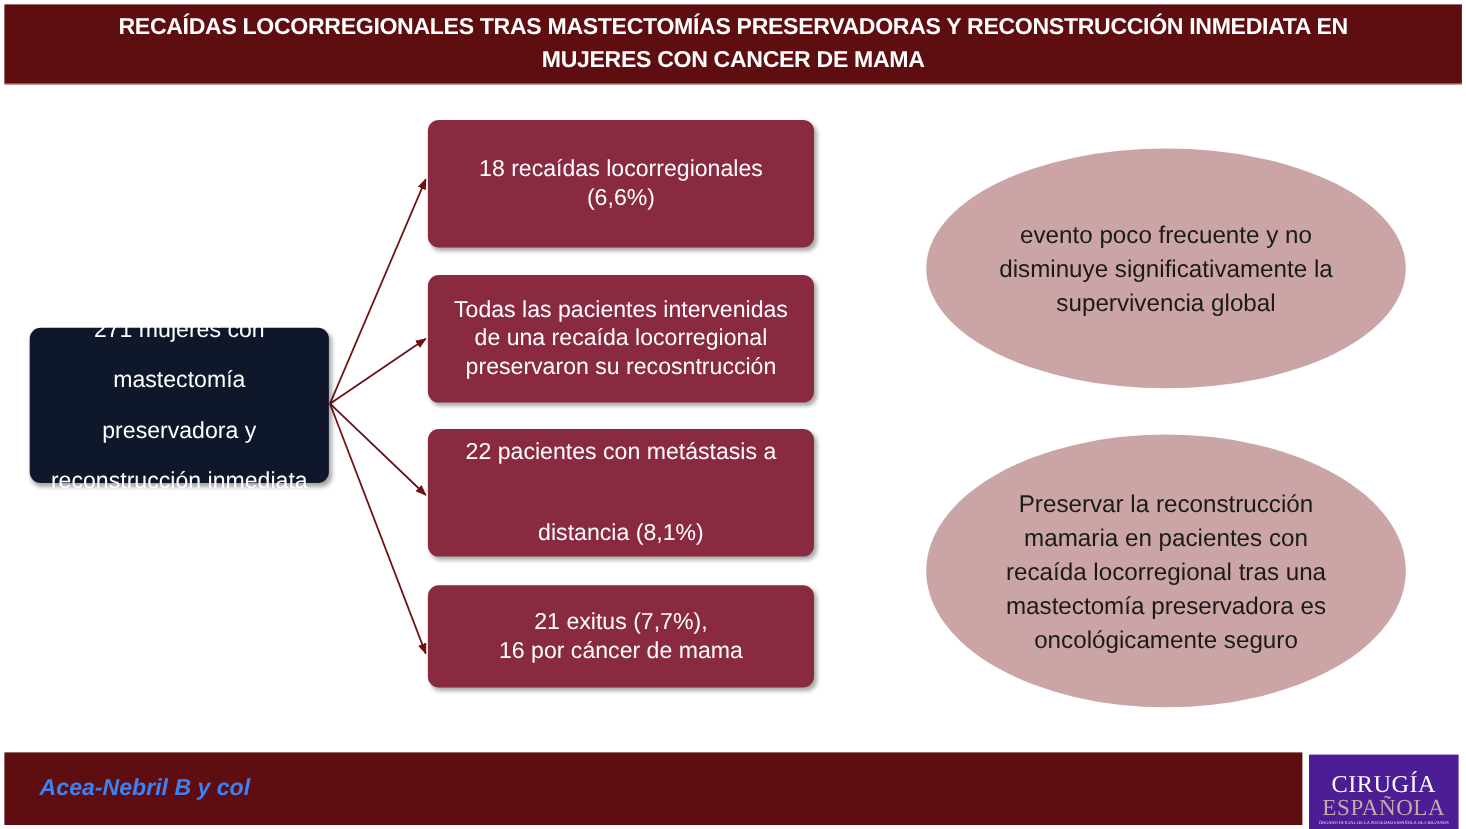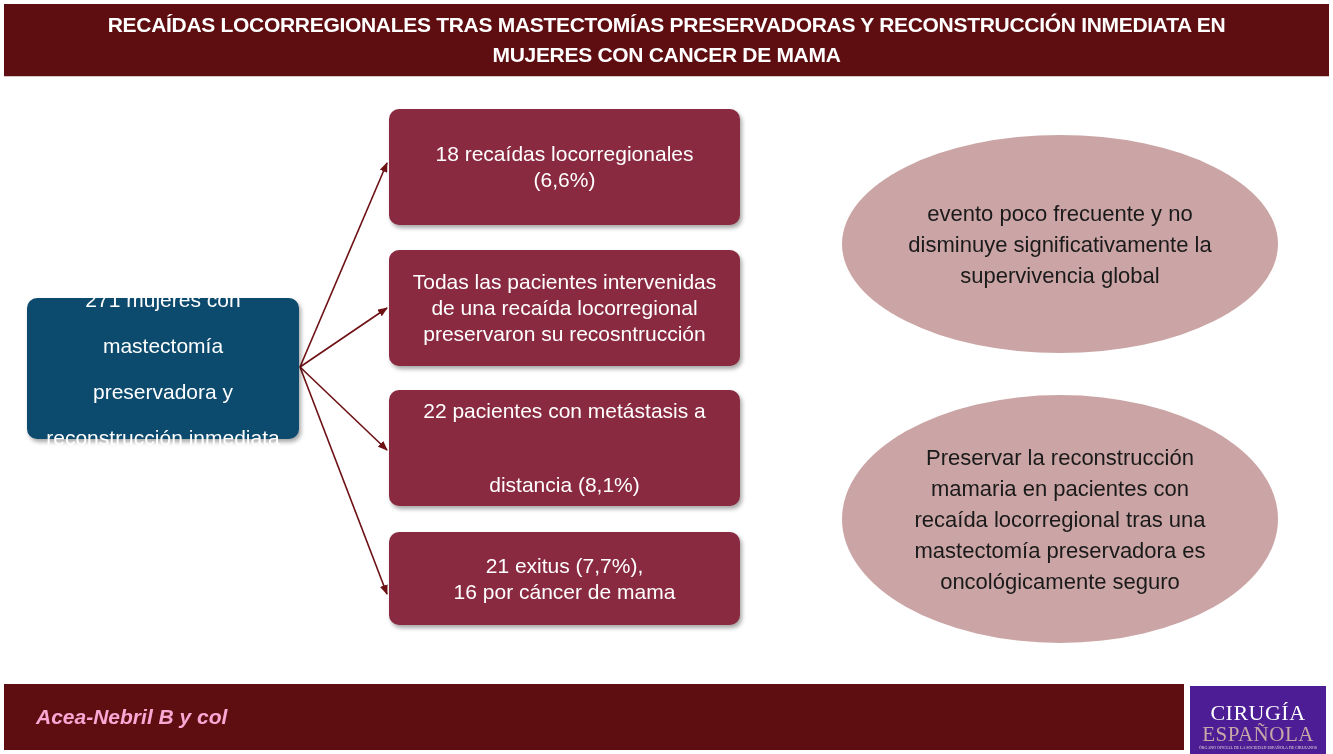--- a/index.html
+++ b/index.html
@@ -1,32 +1,32 @@
 <!DOCTYPE html>
 <html><head>
 <meta charset="utf-8">
 <style>
   html, body { margin:0; padding:0; }
   body { width:1333px; height:754px; background:#ffffff; position:relative; overflow:hidden; font-family:"Liberation Sans", sans-serif; }
   .header { position:absolute; left:4px; top:4px; width:1325px; height:72px; background:#5e0d10; border-bottom:1px solid #d8c2c2; display:flex; flex-direction:column; align-items:center; justify-content:center; }
   .header span { color:#ffffff; font-weight:bold; font-size:21px; line-height:30px; letter-spacing:-0.3px; }
   .box { position:absolute; border-radius:10px; color:#ffffff; display:flex; flex-direction:column; align-items:center; justify-content:center; text-align:center; box-shadow:2px 3px 4px rgba(0,0,0,0.35); }
   .box span { display:block; font-size:21px; line-height:26px; }
-  .source { left:27px; top:298px; width:272px; height:141px; background:#0c4a6e;gap:20px; }
+  .source { left:27px; top:298px; width:272px; height:141px; background:#0f172a;gap:20px; }
   .target { left:389px; width:351px; background:#8a2a40; }
   .t1 { top:109px; height:116px; }
   .t2 { top:250px; height:116px; }
   .t3 { top:390px; height:116px;gap:48px; }
   .t4 { top:532px; height:93px; }
   .ellipse { position:absolute; border-radius:50%; background:#cba4a5; display:flex; flex-direction:column; align-items:center; justify-content:center; text-align:center; color:#1a1a1a; }
   .ellipse span { display:block; font-size:22px; line-height:31px; }
   .e1 { left:842px; top:135px; width:436px; height:218px; }
   .e2 { left:842px; top:395px; width:436px; height:248px; }
   .footer { position:absolute; left:4px; top:684px; width:1180px; height:66px; background:#5e0d10; display:flex; align-items:center; }
-  .footer span { color:#f9a8d4; font-style:italic; font-weight:bold; font-size:21px; margin-left:32px; }
+  .footer span { color:#3b82f6; font-style:italic; font-weight:bold; font-size:21px; margin-left:32px; }
   .logo { position:absolute; left:1190px; top:686px; width:136px; height:81px; background:#4c1d95; display:flex; flex-direction:column; align-items:center; justify-content:center; }
   .logo .l1 { font-family:"Liberation Serif", serif; color:#ffffff; font-size:22px; line-height:22px; letter-spacing:0.5px; }
   .logo .l2 { font-family:"Liberation Serif", serif; color:#c9a7a8; font-size:21px; line-height:21px; letter-spacing:0.5px; }
   .logo .l3 { font-family:"Liberation Serif", serif; color:#e8d8d8; font-size:4px; line-height:6px; }
   svg.arrows { position:absolute; left:0; top:0; }
 </style>
 </head>
 <body>
 
 <div class="header">

